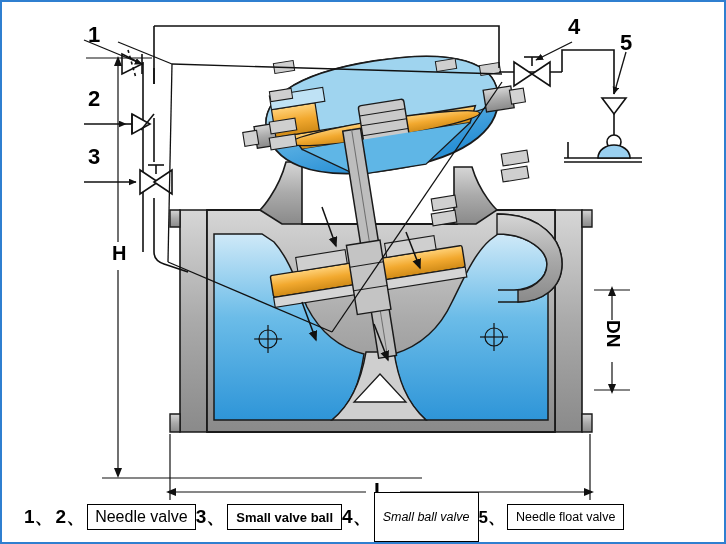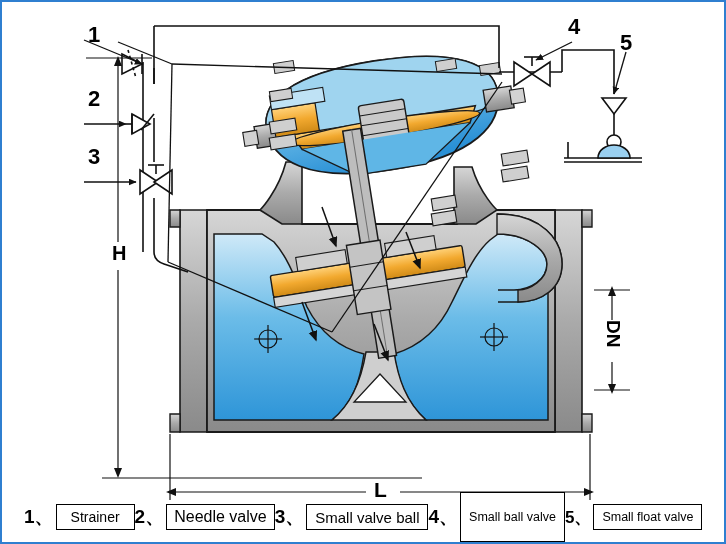--- a/index.html
+++ b/index.html
@@ -50,22 +50,22 @@
     height:24px;
     display:flex;
     align-items:center;
     padding:0 8px;
     font-size:13px;
     color:#000;
     white-space:nowrap;
   }
   .legend-box.b1{font-size:14px;padding:0 14px;}
   .legend-box.b2{font-size:16px;padding:0 7px;}
-  .legend-box.b3{font-size:15px;padding:0 8px;}
-  .legend-box.b4{font-size:12.5px;padding:12px 8px;}
+  .legend-box.b3{font-size:13px;padding:0 8px;font-weight:bold;}
+  .legend-box.b4{font-size:12.5px;padding:12px 8px;font-style:italic;}
   .legend-box.b5{font-size:12.5px;padding:0 8px;}
   .lbl{
     position:absolute;
     font-weight:bold;
     color:#000;
   }
 </style>
 </head>
 <body>
 
@@ -322,33 +322,32 @@
   <div class="lbl" style="left:566px;top:12px;font-size:22px;">4</div>
   <div class="lbl" style="left:618px;top:28px;font-size:22px;">5</div>
 
   <div class="lbl" style="left:110px;top:240px;font-size:20px;">H</div>
   <div class="lbl" style="left:600px;top:318px;font-size:19px;writing-mode:vertical-rl;">DN</div>
   <div class="lbl" style="left:372px;top:476px;font-size:21px;">L</div>
 
   <div class="legend">
     <div class="legend-item">
       <span class="legend-num">1、</span>
-      <span class="legend-box b1">Strainer</span>
     </div>
     <div class="legend-item">
       <span class="legend-num">2、</span>
       <span class="legend-box b2">Needle valve</span>
     </div>
     <div class="legend-item">
       <span class="legend-num">3、</span>
       <span class="legend-box b3">Small valve ball</span>
     </div>
     <div class="legend-item">
       <span class="legend-num">4、</span>
       <span class="legend-box b4">Small ball valve</span>
     </div>
     <div class="legend-item">
       <span class="legend-num small">5、</span>
-      <span class="legend-box b5">Small float valve</span>
+      <span class="legend-box b5">Needle float valve</span>
     </div>
   </div>
 
 </div>
 
 </body></html>

